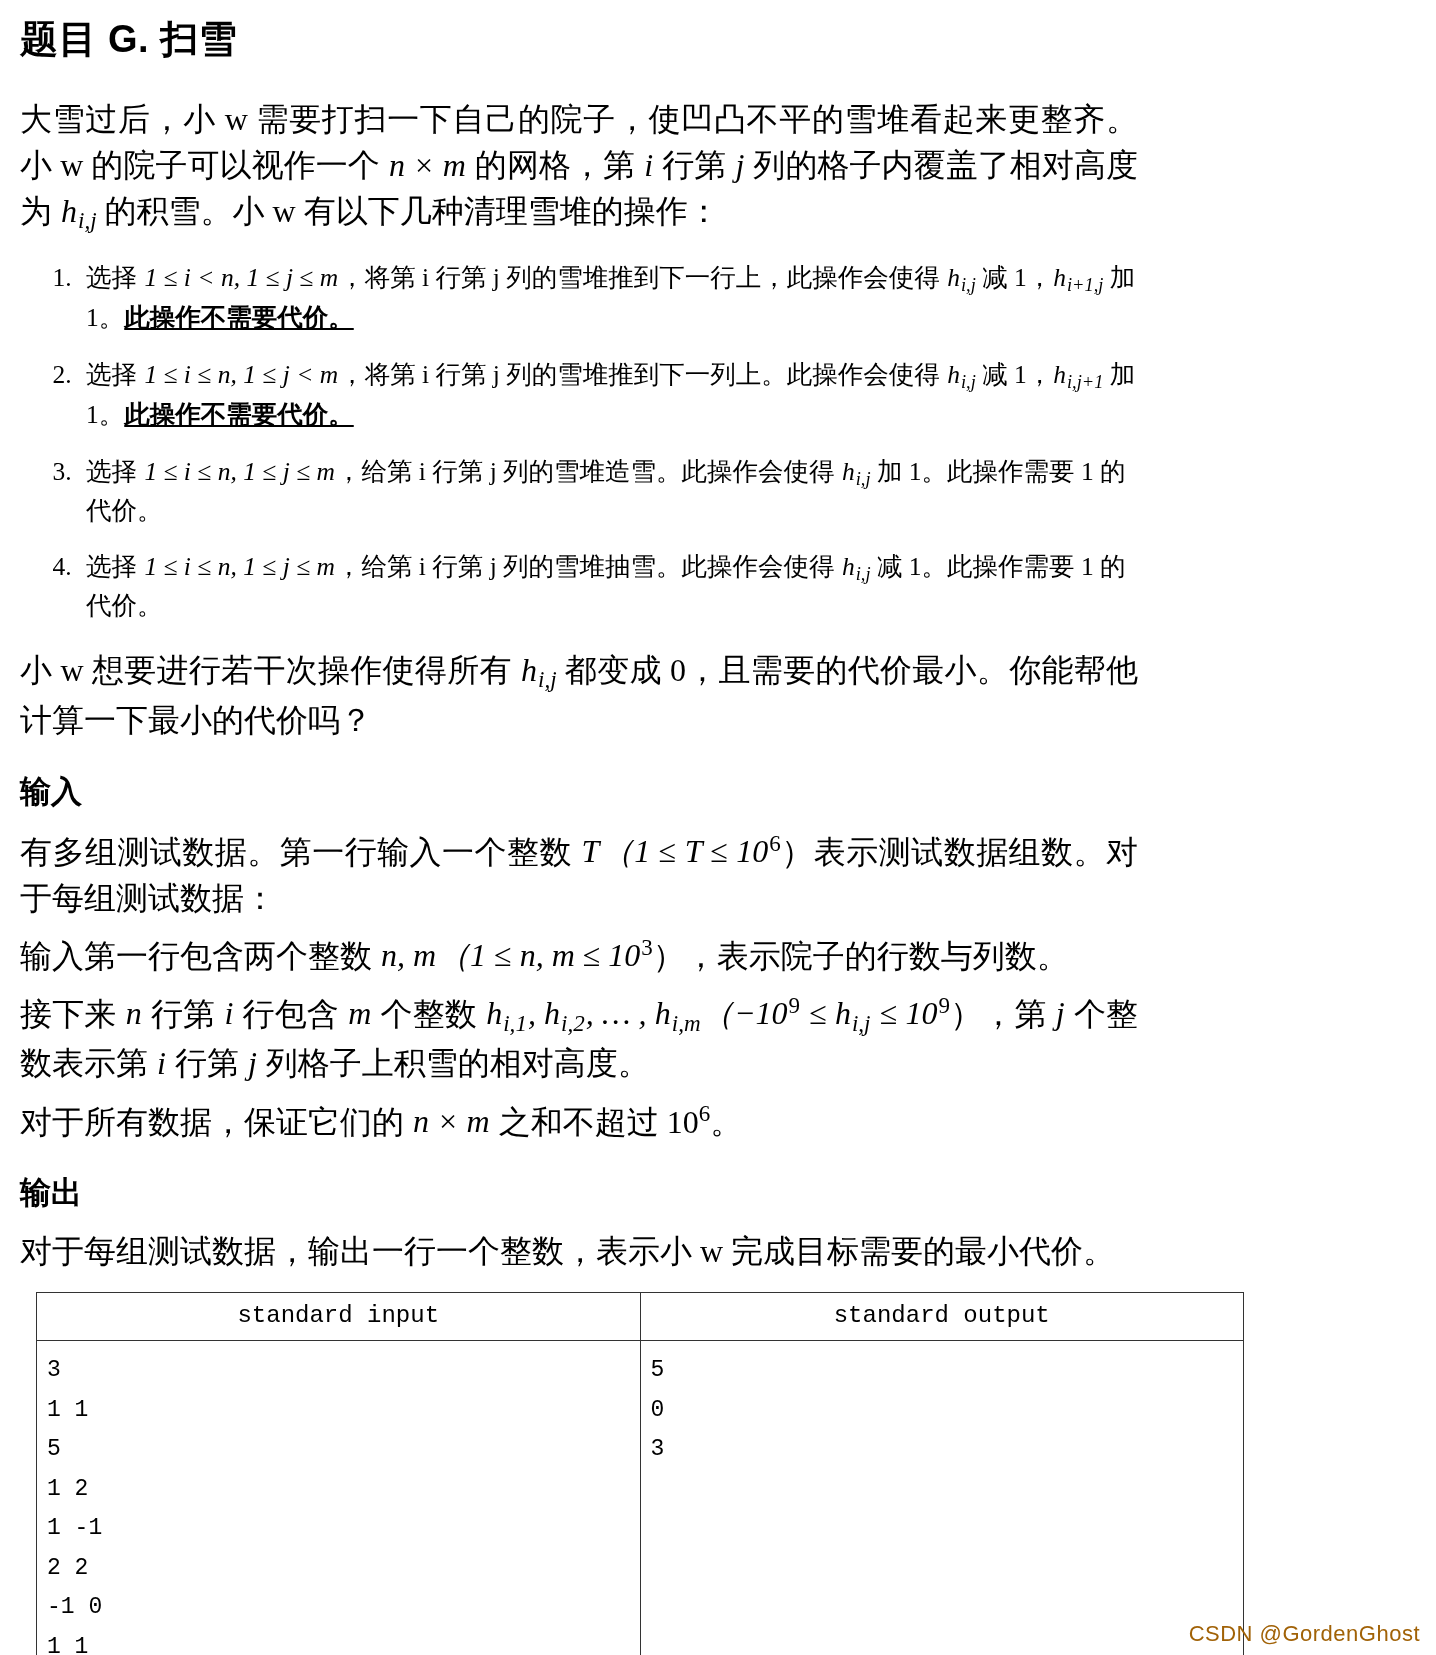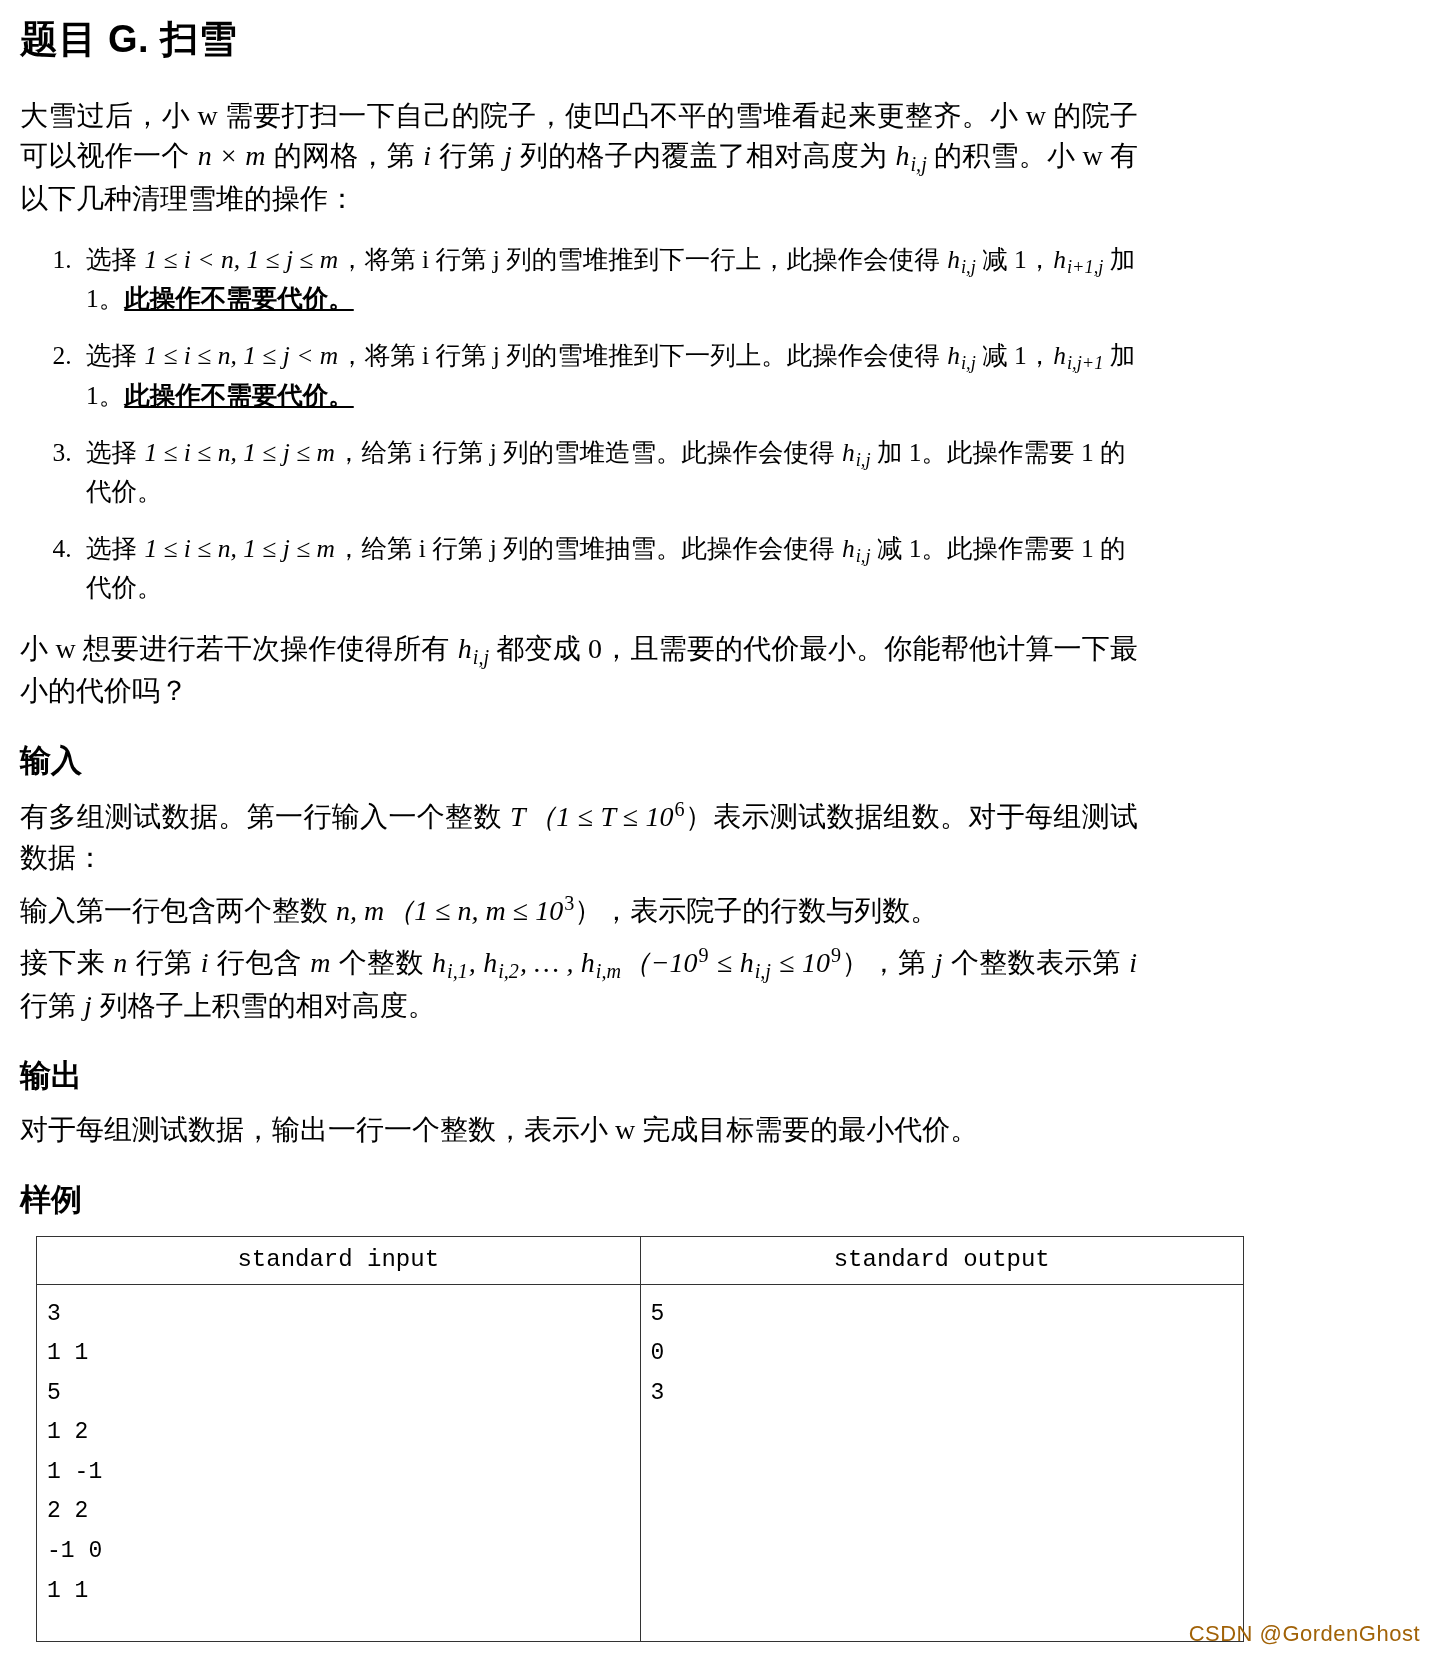--- a/index.html
+++ b/index.html
@@ -29,21 +29,21 @@
     letter-spacing: 0.5px;
   }
   h2.section {
     font-family: "Liberation Sans", "DejaVu Sans", sans-serif;
     font-weight: bold;
     font-size: 31px;
     line-height: 1.2;
     margin: 30px 0 16px 0;
   }
   p.para {
-    font-size: 28px;
+    font-size: 32px;
     line-height: 1.45;
     margin: 0 0 14px 0;
     text-align: justify;
     text-justify: inter-ideograph;
   }
   p.para.tight { margin-bottom: 10px; }
   ol.ops {
     margin: 22px 0 22px 0;
     padding-left: 58px;
     font-size: 25.5px;
@@ -156,28 +156,30 @@
   </p>
 
   <p class="para tight">
     <span>输入第一行包含两个整数 </span><span class="mi">n, m</span><span class="mi">（1 ≤ n, m ≤ 10</span><span class="sup">3</span><span>），表示院子的行数与列数。</span>
   </p>
 
   <p class="para tight">
     <span>接下来 </span><span class="mi">n</span><span> 行第 </span><span class="mi">i</span><span> 行包含 </span><span class="mi">m</span><span> 个整数 </span><span class="mi">h</span><span class="sub">i,1</span><span class="mi">, h</span><span class="sub">i,2</span><span class="mi">, … , h</span><span class="sub">i,m</span><span class="mi">（−10</span><span class="sup">9</span><span class="mi"> ≤ h</span><span class="sub">i,j</span><span class="mi"> ≤ 10</span><span class="sup">9</span><span>），第 </span><span class="mi">j</span><span> 个整数表示第 </span><span class="mi">i</span><span> 行第 </span><span class="mi">j</span><span> 列格子上积雪的相对高度。</span>
   </p>
 
+  <p class="para tight">
+    <span>对于所有数据，保证它们的 </span><span class="mi">n × m</span><span> 之和不超过 10</span><span class="sup">6</span><span>。</span>
+  </p>
 
   <h2 class="section">输出</h2>
 
   <p class="para">
     <span>对于每组测试数据，输出一行一个整数，表示小 </span><span class="mrm">w</span><span> 完成目标需要的最小代价。</span>
   </p>
 
-  <h2 class="section">样例</h2>
 
   <table class="sample">
     <thead>
       <tr>
         <th>standard input</th>
         <th>standard output</th>
       </tr>
     </thead>
     <tbody>
       <tr>

